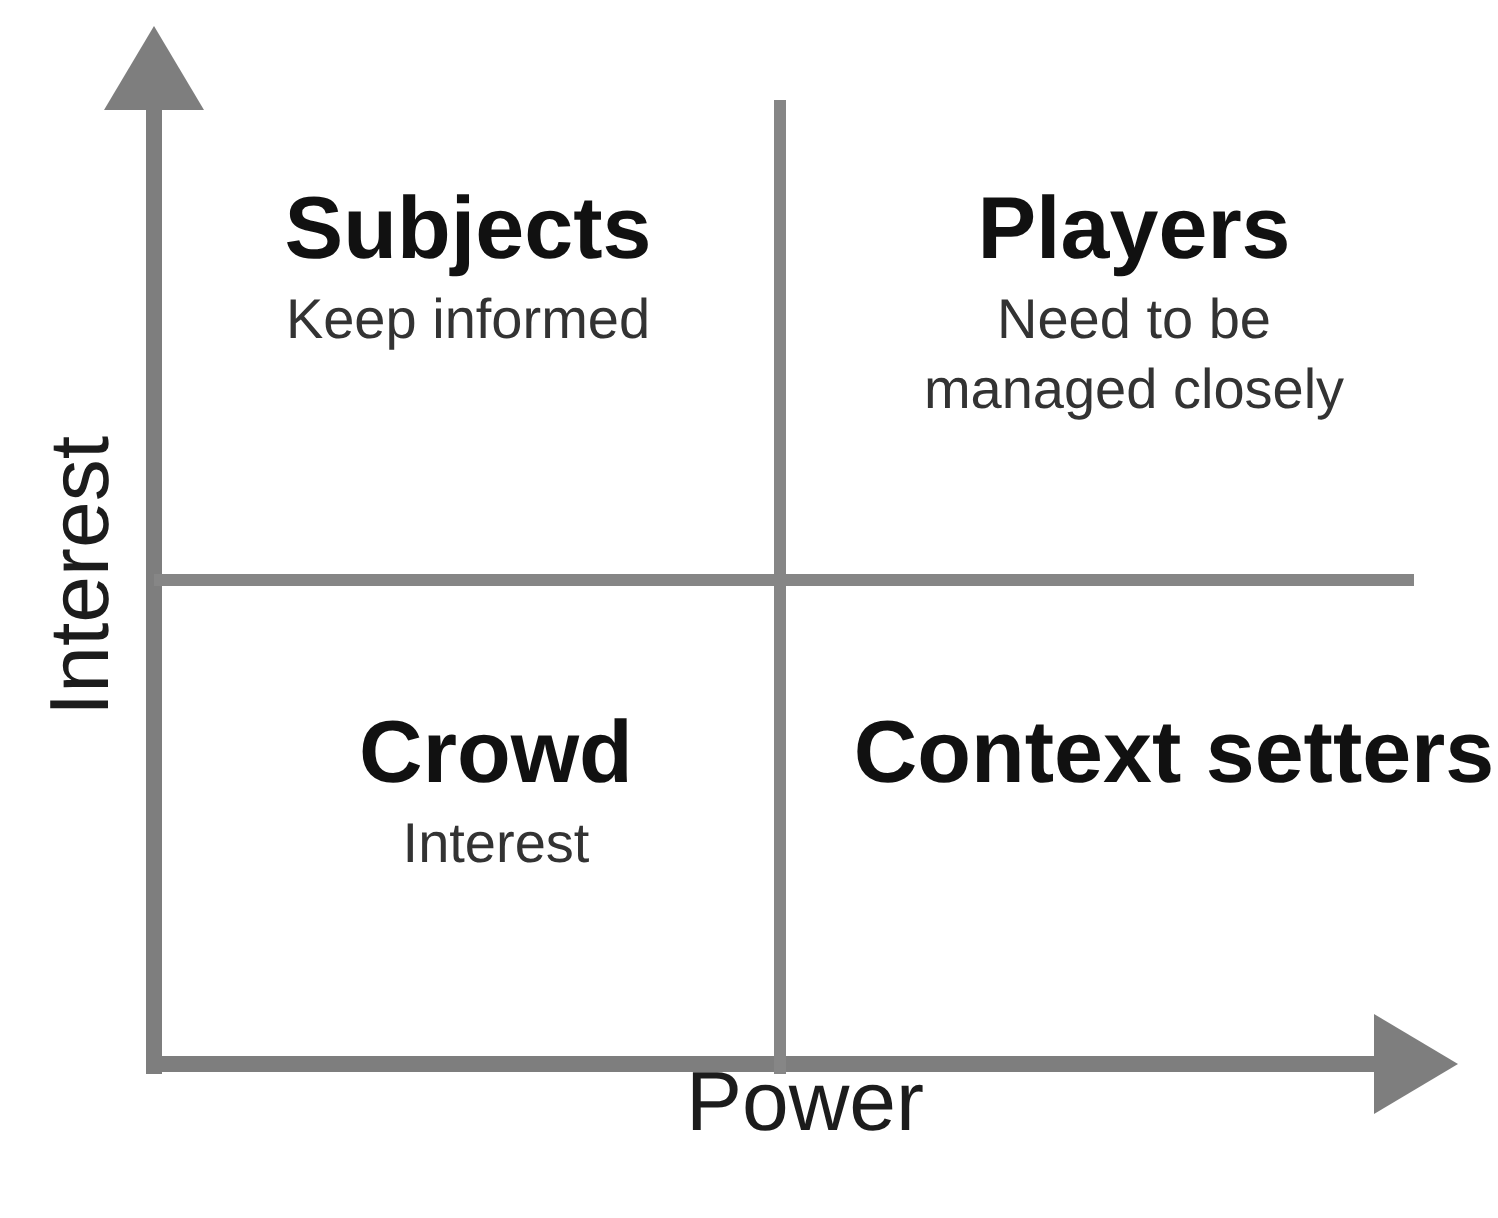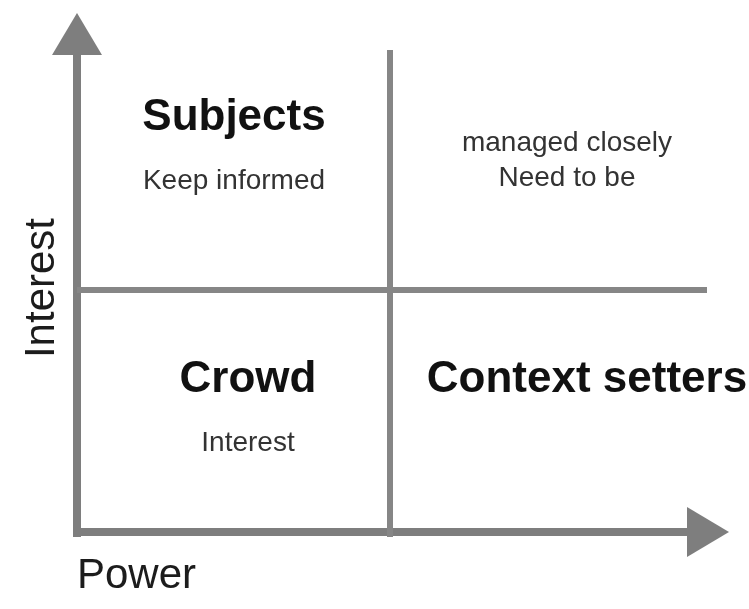--- a/index.html
+++ b/index.html
@@ -64,43 +64,44 @@
     width: 164px;
     text-align: center;
     font-size: 42px;
     line-height: 44px;
     color: #1c1c1c;
     transform: rotate(-90deg);
     white-space: nowrap;
   }
   .x-axis-label {
     position: absolute;
-    left: 77px; top: 552px;
+    left: 77px; top: 529px;
     width: 651px;
+    text-align: center;
     font-size: 42px;
     line-height: 44px;
     color: #1c1c1c;
   }
   
   .quadrant {
     position: absolute;
     text-align: center;
   }
   .q-top-left     { left: 81px;  top: 96px;  width: 306px; }
   .q-top-right    { left: 393px; top: 96px;  width: 348px; }
   .q-bottom-left  { left: 81px;  top: 358px; width: 334px; }
   .q-bottom-right { left: 413px; top: 358px; width: 348px; }
   .q-title {
     font-size: 44px;
     font-weight: 700;
     line-height: 38px;
     color: #111111;
   }
   .q-subtitle {
-    margin-top: 28px;
+    margin-top: 8px;
     font-size: 28px;
     font-weight: 400;
     line-height: 35px;
     color: #333333;
   }
   .q-subtitle .line { display: block; }
 </style>
 </head>
 <body>
 
@@ -116,23 +117,24 @@
 
   <div class="y-axis-label">Interest</div>
   <div class="x-axis-label">Power</div>
 
   <div class="quadrant q-top-left">
     <div class="q-title">Subjects</div>
     <div class="q-subtitle">Keep informed</div>
   </div>
 
   <div class="quadrant q-top-right">
+    <div class="q-title">Players</div>
     <div class="q-subtitle">
+      <span class="line">Need to be</span>
       <span class="line">managed closely</span>
-      <span class="line">Need to be</span>
     </div>
   </div>
 
   <div class="quadrant q-bottom-left">
     <div class="q-title">Crowd</div>
     <div class="q-subtitle">Interest</div>
   </div>
 
   <div class="quadrant q-bottom-right">
     <div class="q-title">Context setters</div>

